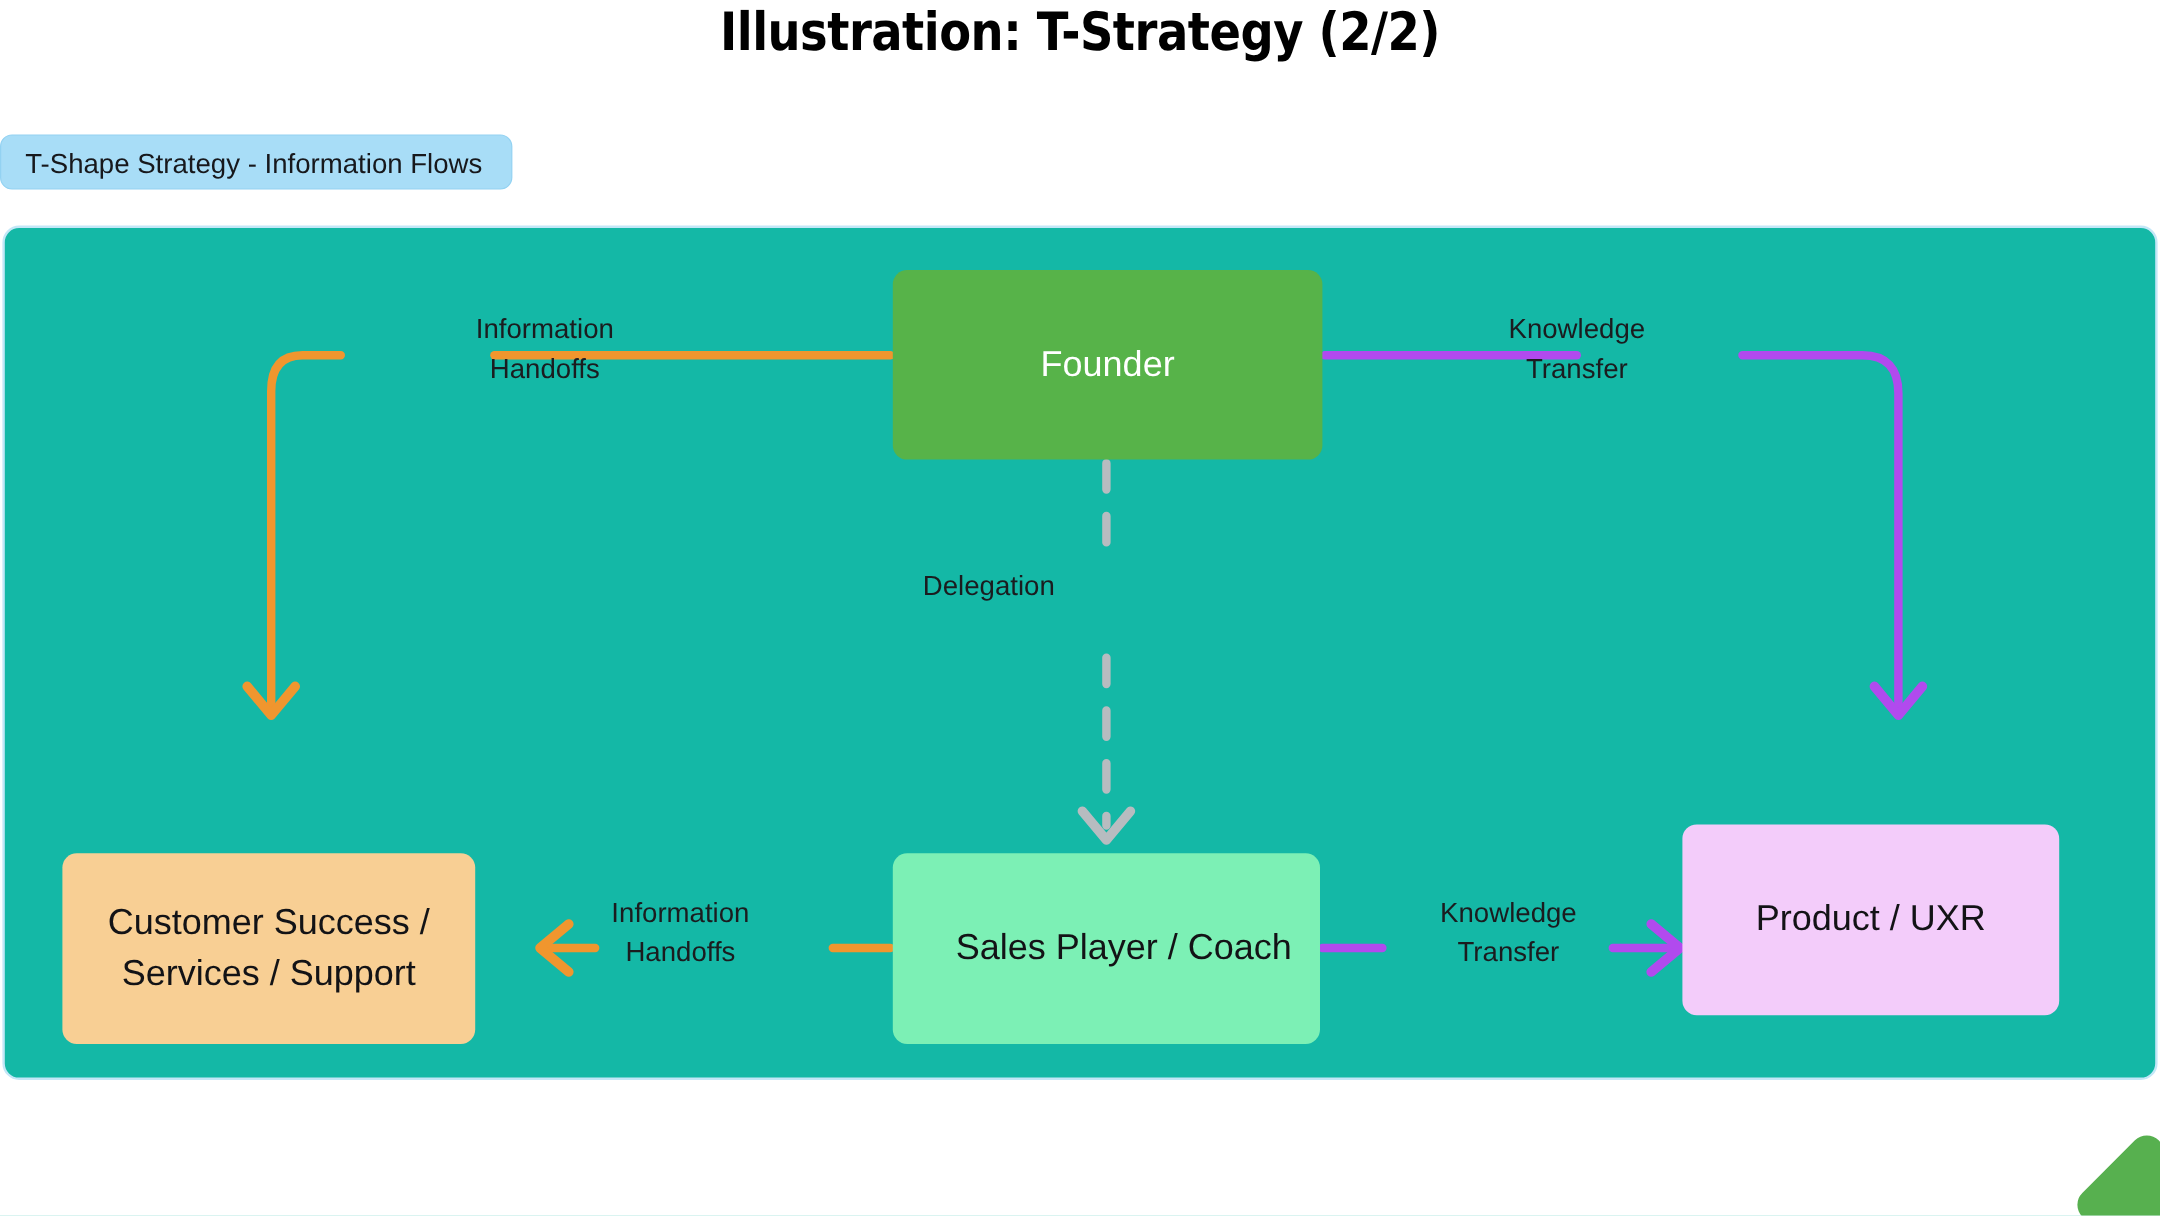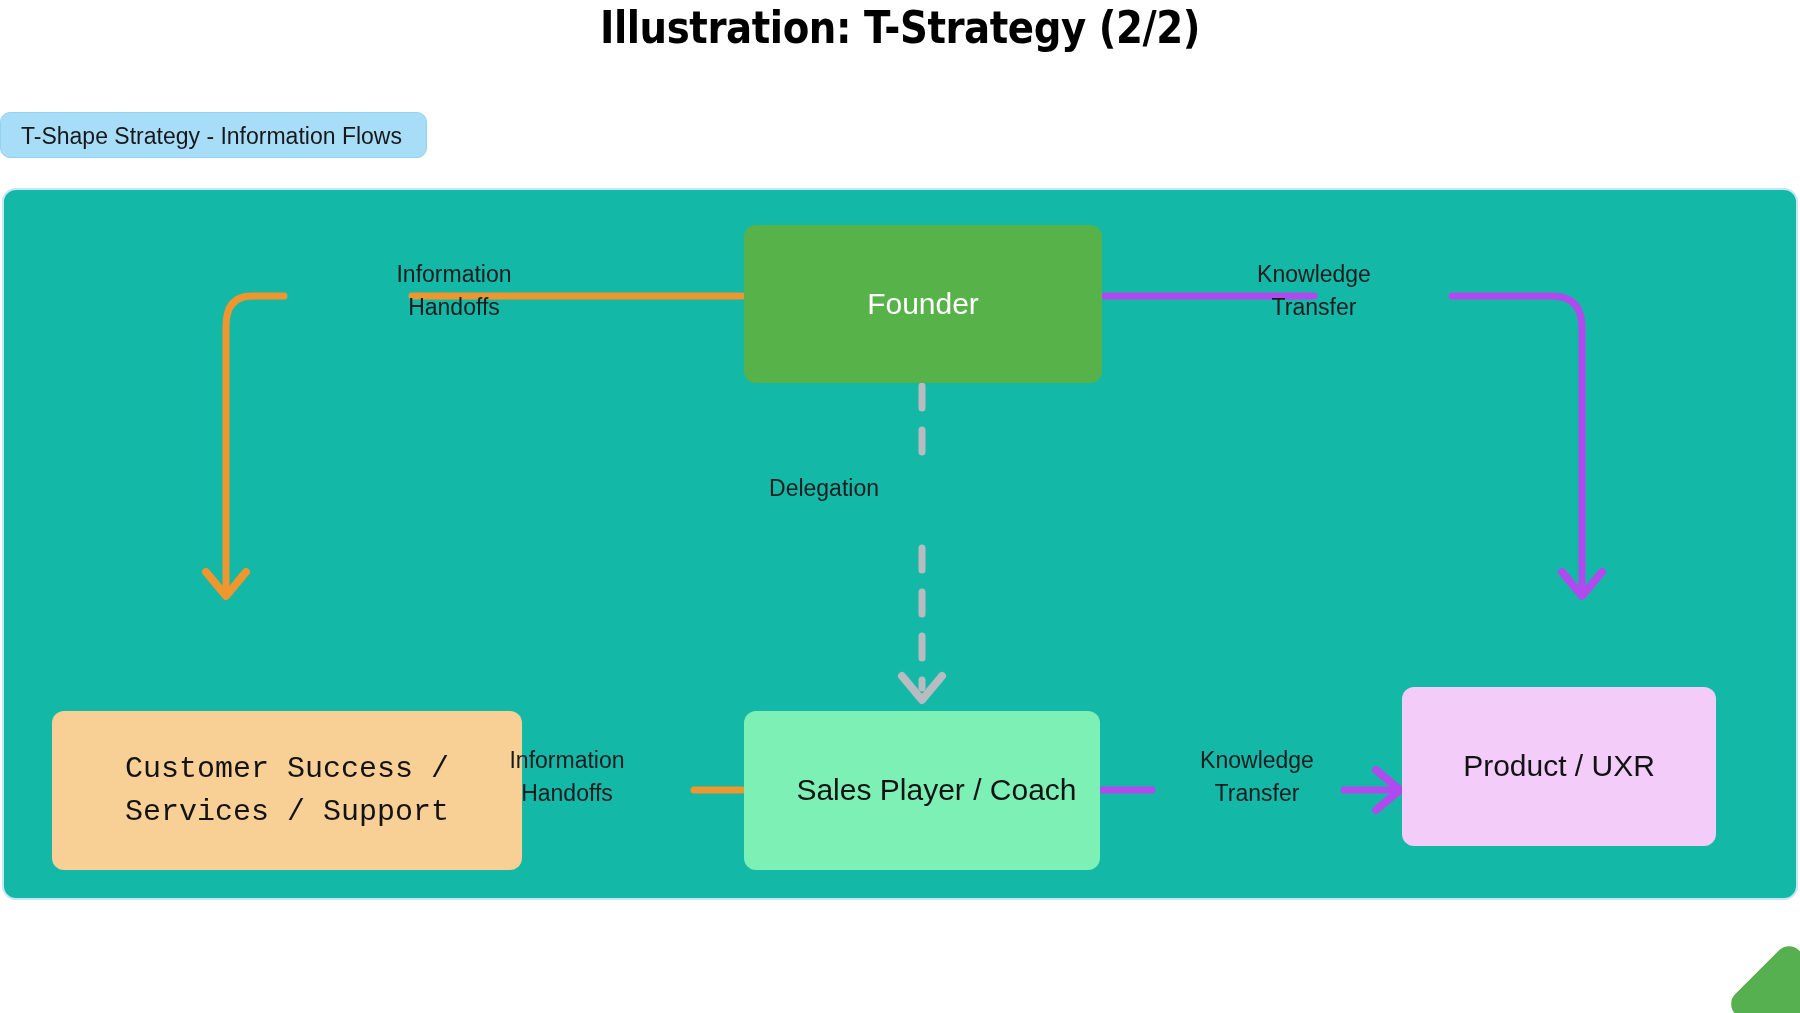--- a/index.html
+++ b/index.html
@@ -82,21 +82,21 @@
     font-size: 30px;
     line-height: 1.42;
     color: #131316;
     box-sizing: border-box;
     padding: 6px 10px;
     z-index: 3;
   }
   .node.on-dark { color: #ffffff; }
 
   #node-founder   { left: 740px; top: 35px;  width: 358px; height: 158px; background: #57b349; }
-  #node-customer  { left: 48px;  top: 521px; width: 470px; height: 159px; background: #f8cf94; font-family: Liberation Mono, monospace; }
+  #node-customer  { left: 48px;  top: 521px; width: 344px; height: 159px; background: #f8cf94; }
   #node-sales     { left: 740px; top: 521px; width: 356px; height: 159px; background: #7cf0b5; padding-left: 39px; }
   #node-product   { left: 1398px;top: 497px; width: 314px; height: 159px; background: #f3ccfa; }
 
   
   .edge-label {
     position: absolute;
     text-align: center;
     font-size: 23px;
     line-height: 1.45;
     color: #1b1c1f;

